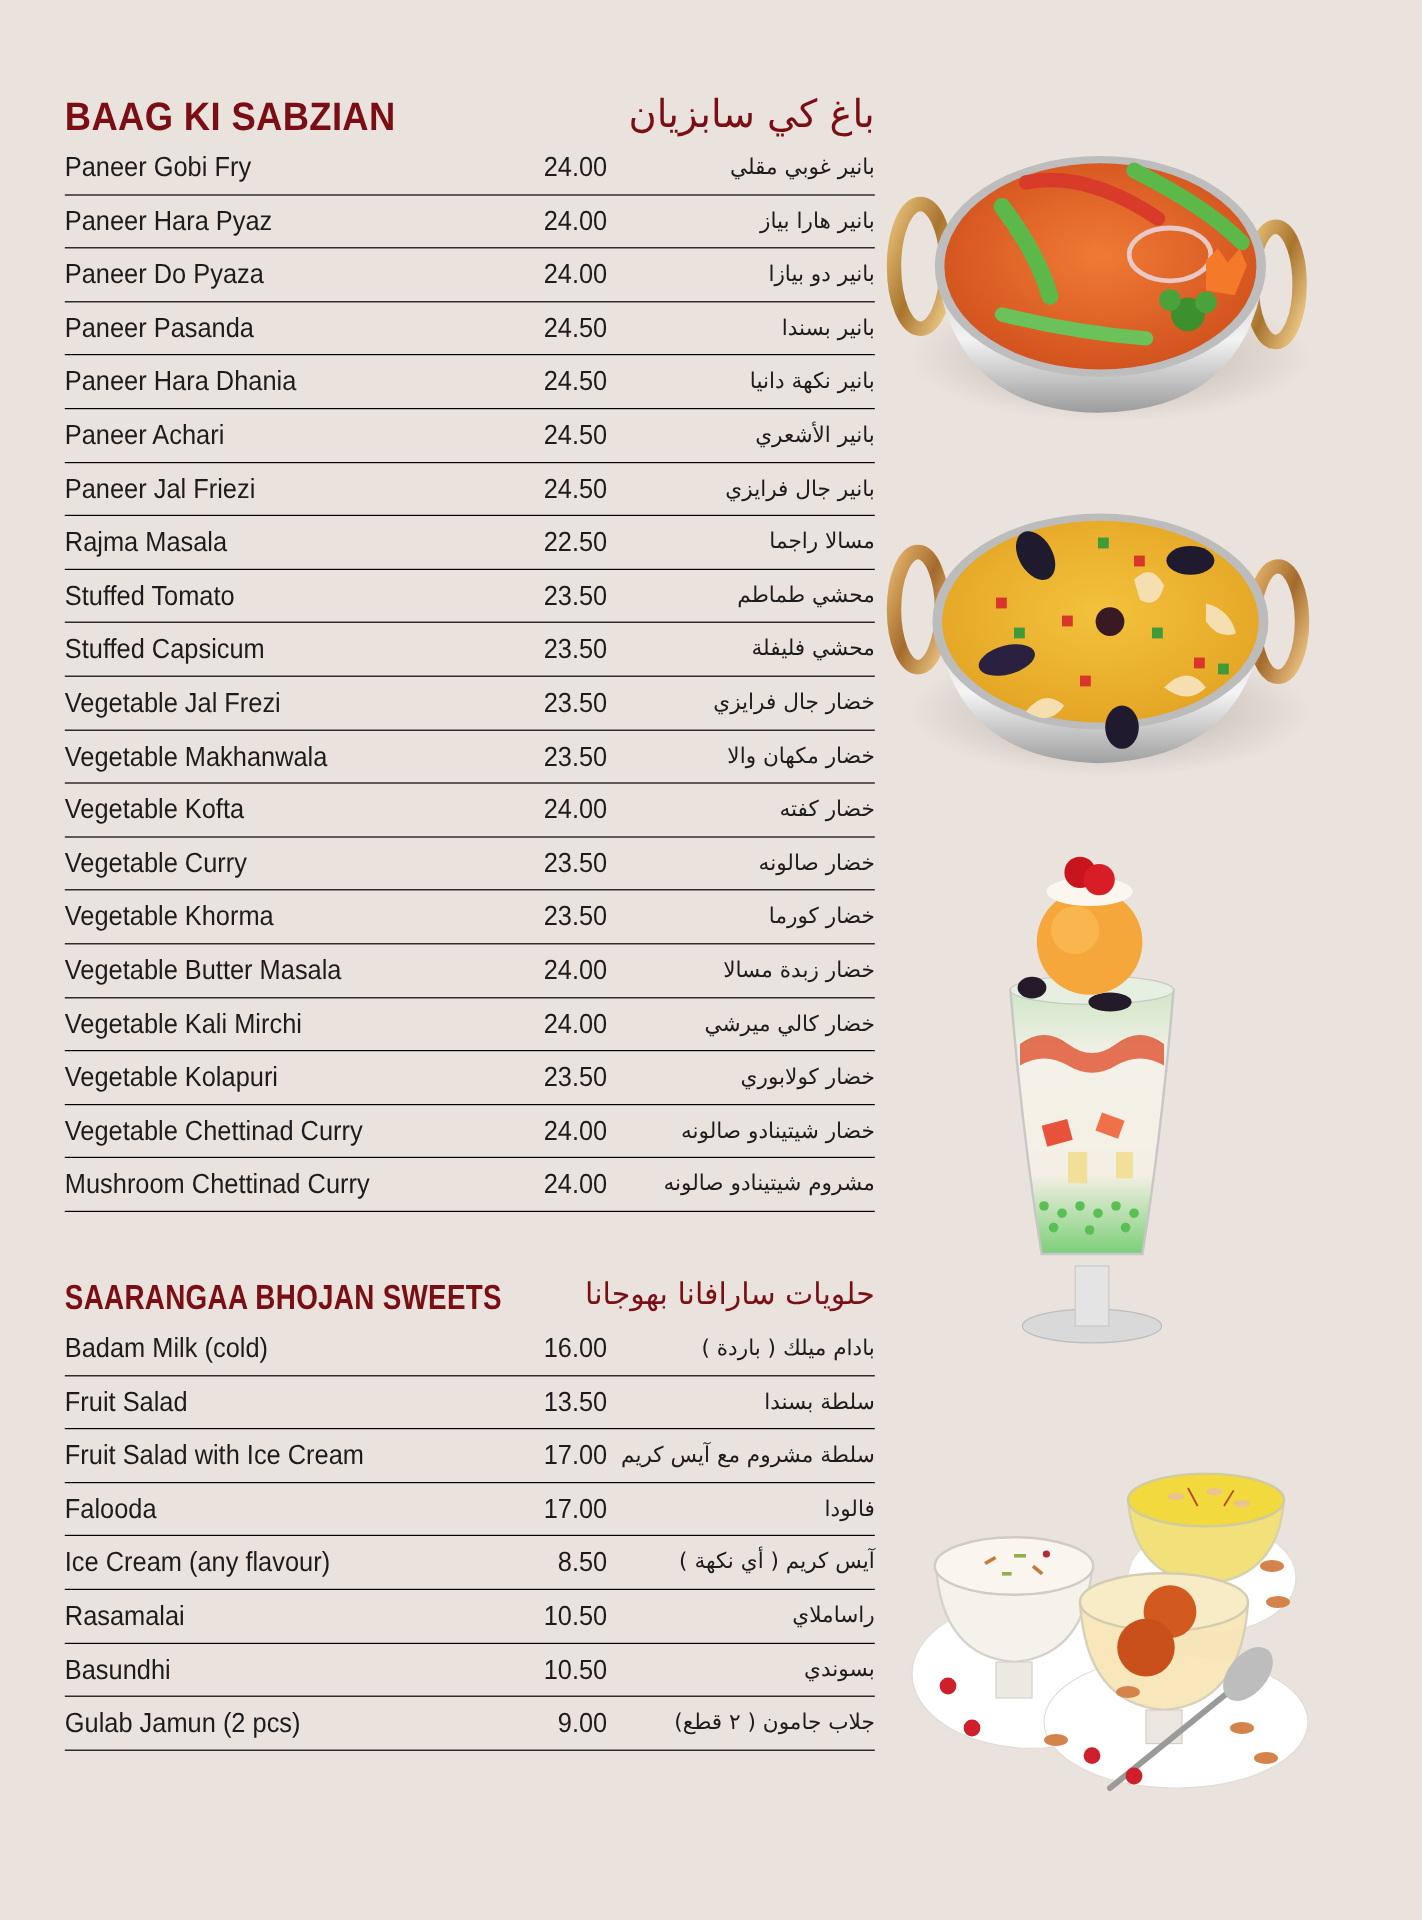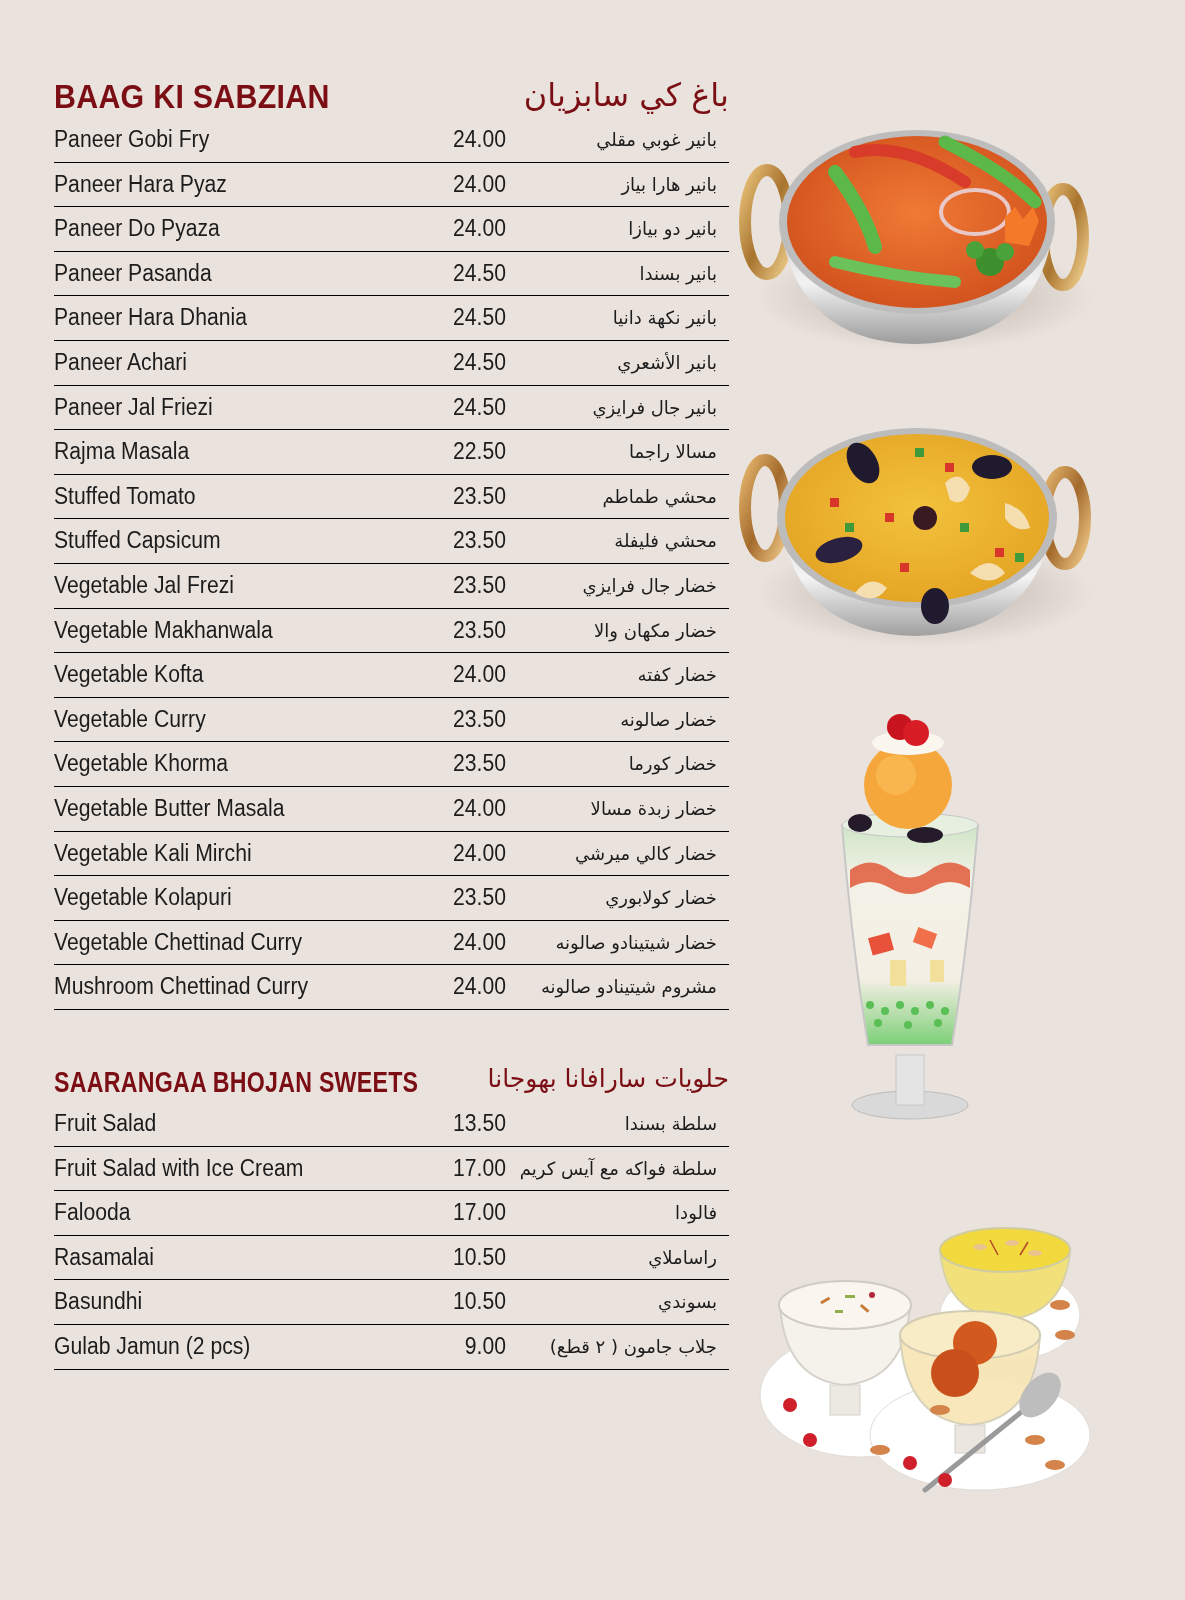--- a/index.html
+++ b/index.html
@@ -70,21 +70,21 @@
       text-align: right;
       top: 8px;
       font-size: 23px;
       font-family: "Liberation Sans", sans-serif;
       color: #1c1c1c;
       transform: scaleX(0.92);
       transform-origin: right center;
     }
     .row .ar {
       position: absolute;
-      right: 12px;
+      right: 0;
       top: 11px;
       font-size: 18px;
       font-family: "DejaVu Sans", sans-serif;
       color: #1c1c1c;
       direction: rtl;
       white-space: nowrap;
     }
 
     
     .pic {
@@ -208,33 +208,43 @@
   </div>
 </div>
 
 <div class="section" style="top:1056px;">
   <div class="section-header">
     <div class="title-en" style="top:10px; font-size:29px; transform:scaleX(0.8);">SAARANGAA BHOJAN SWEETS</div>
     <div class="title-ar" style="top:8px; font-size:25px;">حلويات سارافانا بهوجانا</div>
   </div>
   <div class="rows" style="margin-top:-4px;">
     <div class="row">
+        <span class="name">Badam Milk (cold)</span>
+        <span class="price">16.00</span>
+        <span class="ar">بادام ميلك ( باردة )</span>
+      </div>
+    <div class="row">
         <span class="name">Fruit Salad</span>
         <span class="price">13.50</span>
         <span class="ar">سلطة بسندا</span>
       </div>
     <div class="row">
         <span class="name">Fruit Salad with Ice Cream</span>
         <span class="price">17.00</span>
-        <span class="ar">سلطة فواكه مع آيس كريم</span>
+        <span class="ar">سلطة مشروم مع آيس كريم</span>
       </div>
     <div class="row">
         <span class="name">Falooda</span>
         <span class="price">17.00</span>
         <span class="ar">فالودا</span>
+      </div>
+    <div class="row">
+        <span class="name">Ice Cream (any flavour)</span>
+        <span class="price">8.50</span>
+        <span class="ar">آيس كريم ( أي نكهة )</span>
       </div>
     <div class="row">
         <span class="name">Rasamalai</span>
         <span class="price">10.50</span>
         <span class="ar">راساملاي</span>
       </div>
     <div class="row">
         <span class="name">Basundhi</span>
         <span class="price">10.50</span>
         <span class="ar">بسوندي</span>

